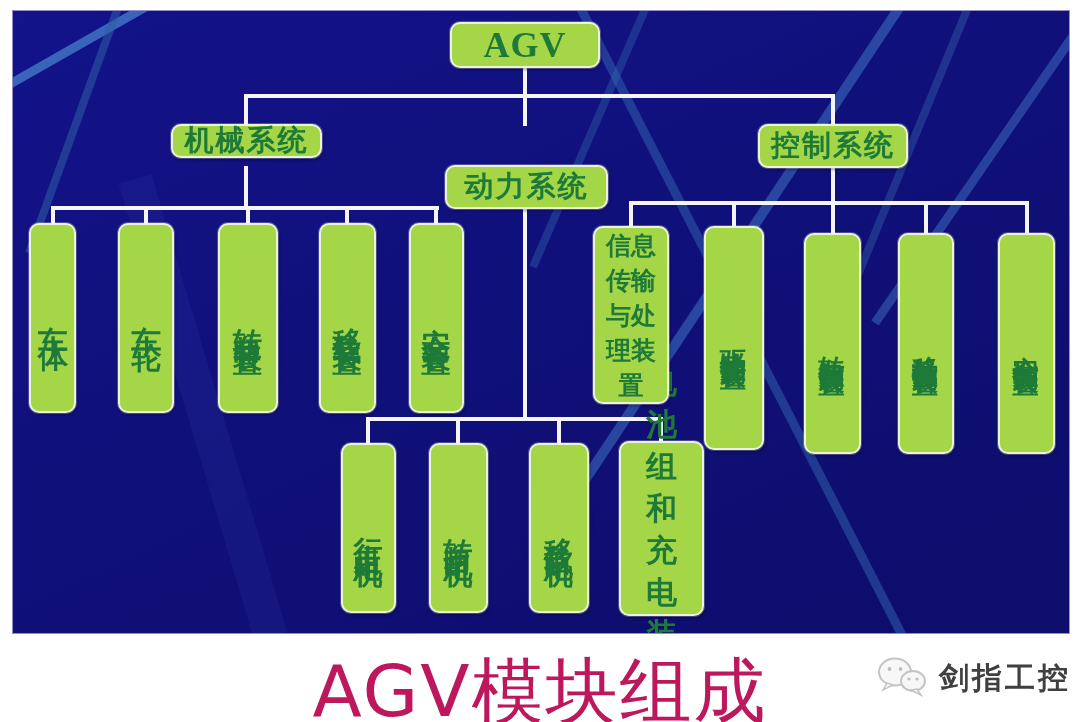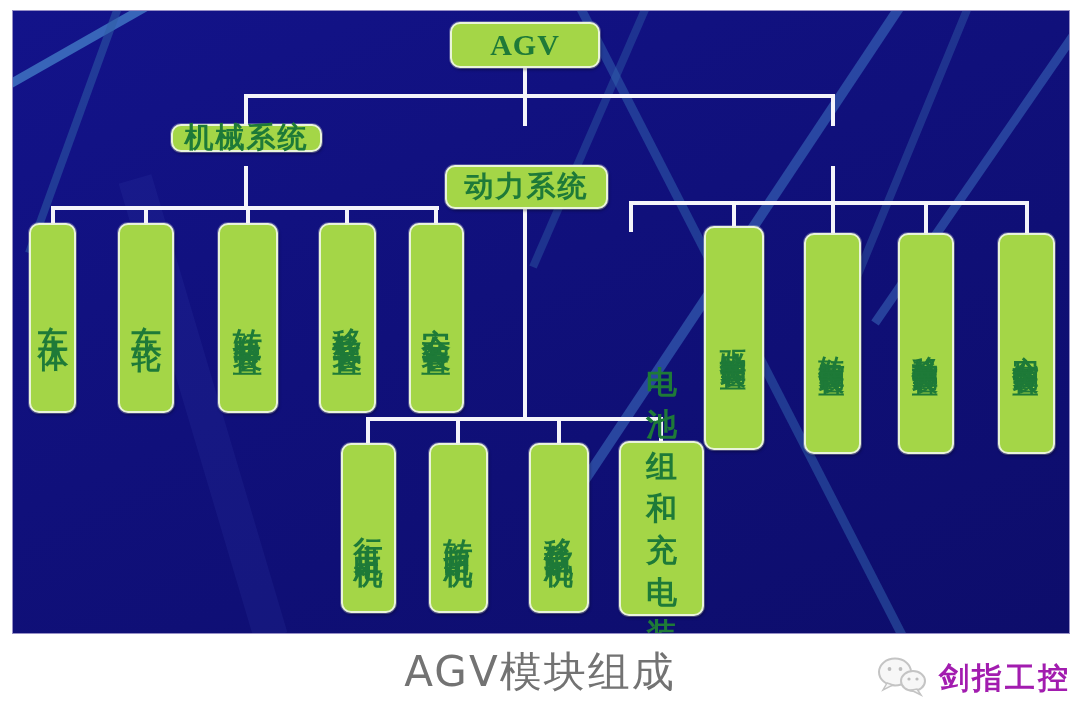--- a/index.html
+++ b/index.html
@@ -22,32 +22,32 @@
     position:absolute;box-sizing:border-box;
     background:#a4d647;
     border:2px solid #e9f4da;
     border-radius:10px;
     color:#1e7a38;font-weight:700;
     display:flex;align-items:center;justify-content:center;
     text-align:center;
     box-shadow:0 0 0 1px rgba(255,255,255,.25), 1px 2px 3px rgba(0,0,0,.35);
   }
   .vtext{writing-mode:vertical-rl;text-orientation:upright;}
-  .root{font-family:"Liberation Serif","DejaVu Serif",serif;font-size:30px;letter-spacing:1px;}
+  .root{font-family:"Liberation Serif","DejaVu Serif",serif;font-size:36px;letter-spacing:1px;}
   .sys{font-size:29px;letter-spacing:2px;}
   .ls2{font-size:30px;letter-spacing:16px;}   
   .ls4{font-size:29px;letter-spacing:7px;}    
   .ls6{font-size:26px;letter-spacing:3px;}    
   .wrapA{font-size:25px;line-height:35px;}    
   .wrapA span{display:block;width:54px;}
   .wrapB{font-size:31px;line-height:42px;}    
   .wrapB span{display:block;width:58px;}
 
   .n-agv  {left:437px;top:11px; width:150px;height:46px;}
-  .n-mech {left:158px;top:113px;width:151px;height:28px;}
+  .n-mech {left:158px;top:113px;width:151px;height:34px;}
   .n-power{left:432px;top:113px;width:163px;height:44px;margin-top:41px;}
   .n-ctrl {left:745px;top:113px;width:150px;height:44px;}
 
   .n-m1{left:16px; top:212px;width:47px;height:190px;}
   .n-m2{left:105px;top:212px;width:56px;height:190px;}
   .n-m3{left:205px;top:212px;width:60px;height:190px;}
   .n-m4{left:306px;top:212px;width:57px;height:190px;}
   .n-m5{left:396px;top:212px;width:55px;height:190px;}
 
   .n-p1{left:328px;top:432px;width:55px;height:170px;}
@@ -58,30 +58,30 @@
   .n-c1{left:580px;top:215px;width:76px;height:178px;}
   .n-c2{left:691px;top:215px;width:60px;height:224px;}
   .n-c3{left:791px;top:222px;width:57px;height:221px;}
   .n-c4{left:885px;top:222px;width:56px;height:221px;}
   .n-c5{left:985px;top:222px;width:57px;height:221px;}
 
   
   .caption{
     position:absolute;left:0;right:0;top:644px;height:72px;
     text-align:center;
-    font-size:42px;font-weight:500;letter-spacing:2px;
-    color:#737373;
+    font-size:72px;font-weight:500;letter-spacing:2px;
+    color:#be185d;
   }
   .watermark{
     position:absolute;left:876px;top:656px;
     display:flex;align-items:center;gap:9px;
   }
   .watermark .wm-label{
     font-size:30px;font-weight:600;letter-spacing:3px;
-    color:#a21caf;text-shadow:0 1px 0 #ffffff;
+    color:#404040;text-shadow:0 1px 0 #ffffff;
   }
 </style>
 </head>
 <body>
 
 <div class="panel">
 
   <svg viewBox="0 0 1056 622">
     <line x1="136" y1="-6" x2="-8" y2="76" stroke="#3f74c2" stroke-width="9" opacity="0.85"></line>
     <line x1="106" y1="-6" x2="16" y2="242" stroke="#2f5ea6" stroke-width="8" opacity="0.55"></line>
@@ -119,34 +119,38 @@
     <line x1="618" y1="192" x2="618" y2="219"></line>
     <line x1="721" y1="192" x2="721" y2="219"></line>
     <line x1="820" y1="192" x2="820" y2="226"></line>
     <line x1="913" y1="192" x2="913" y2="226"></line>
     <line x1="1014" y1="192" x2="1014" y2="226"></line>
   </svg>
 
   <div class="node root n-agv">AGV</div>
   <div class="node sys n-mech">机械系统</div>
   <div class="node sys n-power">动力系统</div>
+  <div class="node sys n-ctrl">控制系统</div>
 
   <div class="node vtext ls2 n-m1">车体</div>
   <div class="node vtext ls2 n-m2">车轮</div>
   <div class="node vtext ls4 n-m3">转向装置</div>
   <div class="node vtext ls4 n-m4">移载装置</div>
   <div class="node vtext ls4 n-m5">安全装置</div>
 
   <div class="node vtext ls4 n-p1">行走电机</div>
   <div class="node vtext ls4 n-p2">转向电机</div>
   <div class="node vtext ls4 n-p3">移载电机</div>
   <div class="node wrapB n-p4">
       <span>电池组和充电装置</span>
     </div>
 
+  <div class="node wrapA n-c1">
+      <span>信息传输与处理装置</span>
+    </div>
   <div class="node vtext ls6 n-c2">驱动控制装置</div>
   <div class="node vtext ls6 n-c3">转向控制装置</div>
   <div class="node vtext ls6 n-c4">移载控制装置</div>
   <div class="node vtext ls6 n-c5">安全控制装置</div>
 </div>
 
 <div class="caption">AGV模块组成</div>
 
 <div class="watermark">
   <svg width="54" height="44" viewBox="0 0 54 44">

